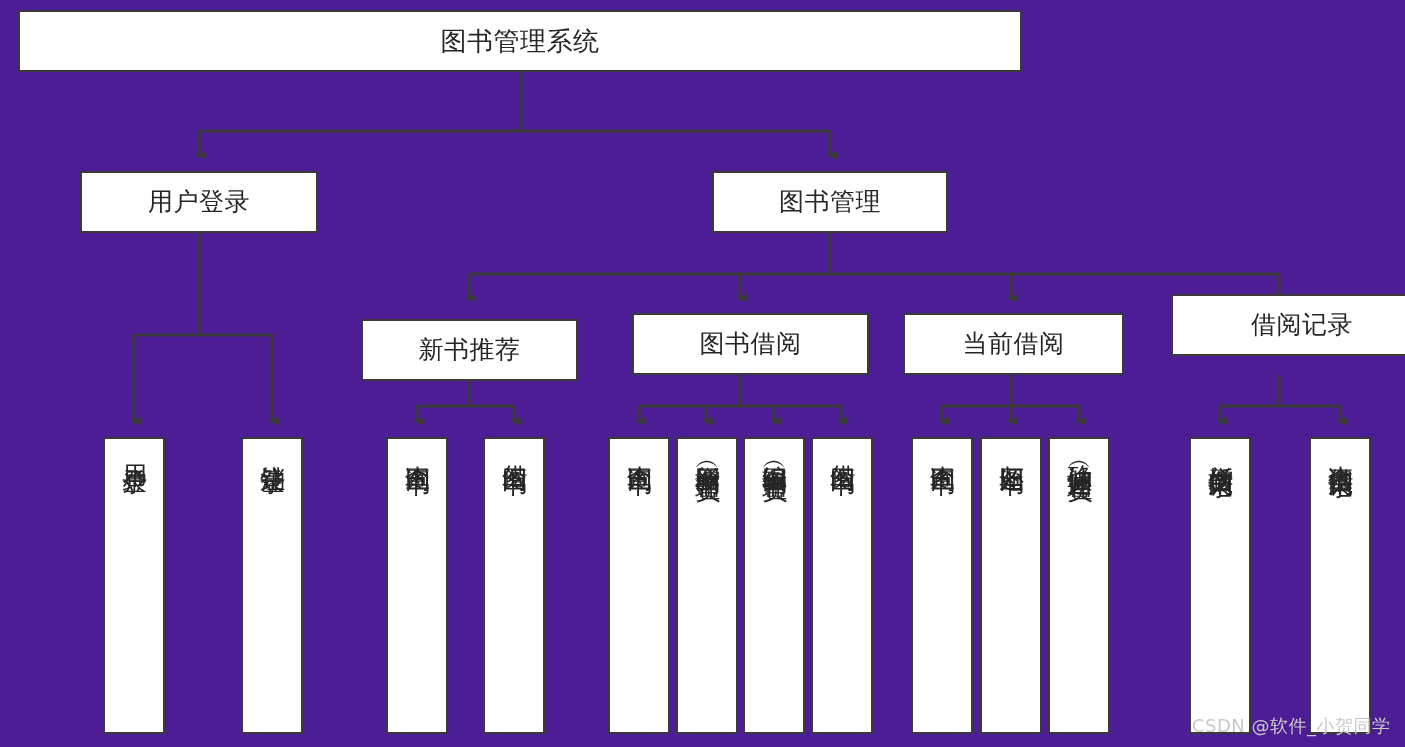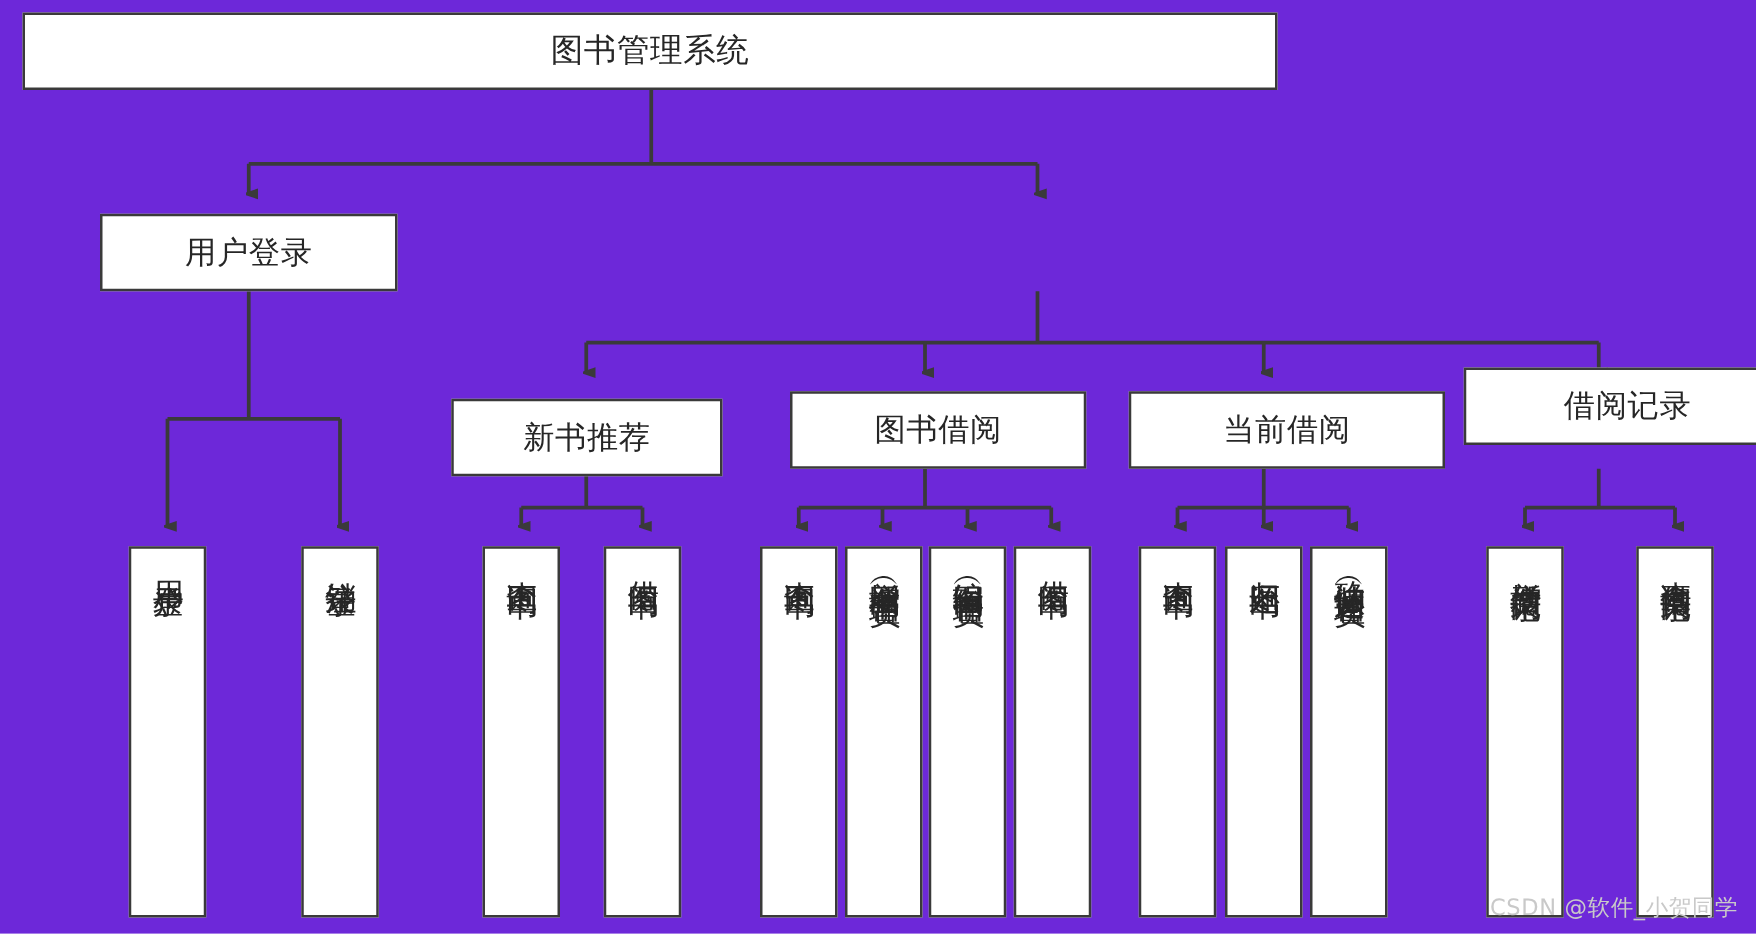--- a/index.html
+++ b/index.html
@@ -10,21 +10,21 @@
   body {
     width: 1405px;
     height: 747px;
     font-family: "DejaVu Sans", "Liberation Sans", sans-serif;
     overflow: hidden;
   }
   #canvas {
     position: relative;
     width: 1405px;
     height: 747px;
-    background: #6d28d9;
+    background: #4c1d95;
   }
   svg.edges {
     position: absolute;
     left: 0;
     top: 0;
     width: 1405px;
     height: 747px;
     pointer-events: none;
   }
   .node {
@@ -128,28 +128,31 @@
     </g>
   </svg>
 
   <div class="node root horiz" style="left:18px; top:10px; width:1004px; height:62px;">
     <span class="label">图书管理系统</span>
   </div>
 
   <div class="node horiz" style="left:80px; top:171px; width:238px; height:62px;">
     <span class="label">用户登录</span>
   </div>
+  <div class="node horiz" style="left:712px; top:171px; width:236px; height:62px;">
+    <span class="label">图书管理</span>
+  </div>
 
   <div class="node horiz" style="left:361px; top:319px; width:217px; height:62px;">
     <span class="label">新书推荐</span>
   </div>
   <div class="node horiz" style="left:632px; top:313px; width:237px; height:62px;">
     <span class="label">图书借阅</span>
   </div>
-  <div class="node horiz" style="left:903px; top:313px; width:253px; height:62px;">
+  <div class="node horiz" style="left:903px; top:313px; width:221px; height:62px;">
     <span class="label">当前借阅</span>
   </div>
   <div class="node horiz" style="left:1171px; top:294px; width:262px; height:62px;">
     <span class="label">借阅记录</span>
   </div>
 
   <div class="node vert" style="left:103px; top:437px; width:62px; height:297px;">
     <span class="label">用户登录</span>
   </div>
   <div class="node vert" style="left:241px; top:437px; width:62px; height:297px;">

